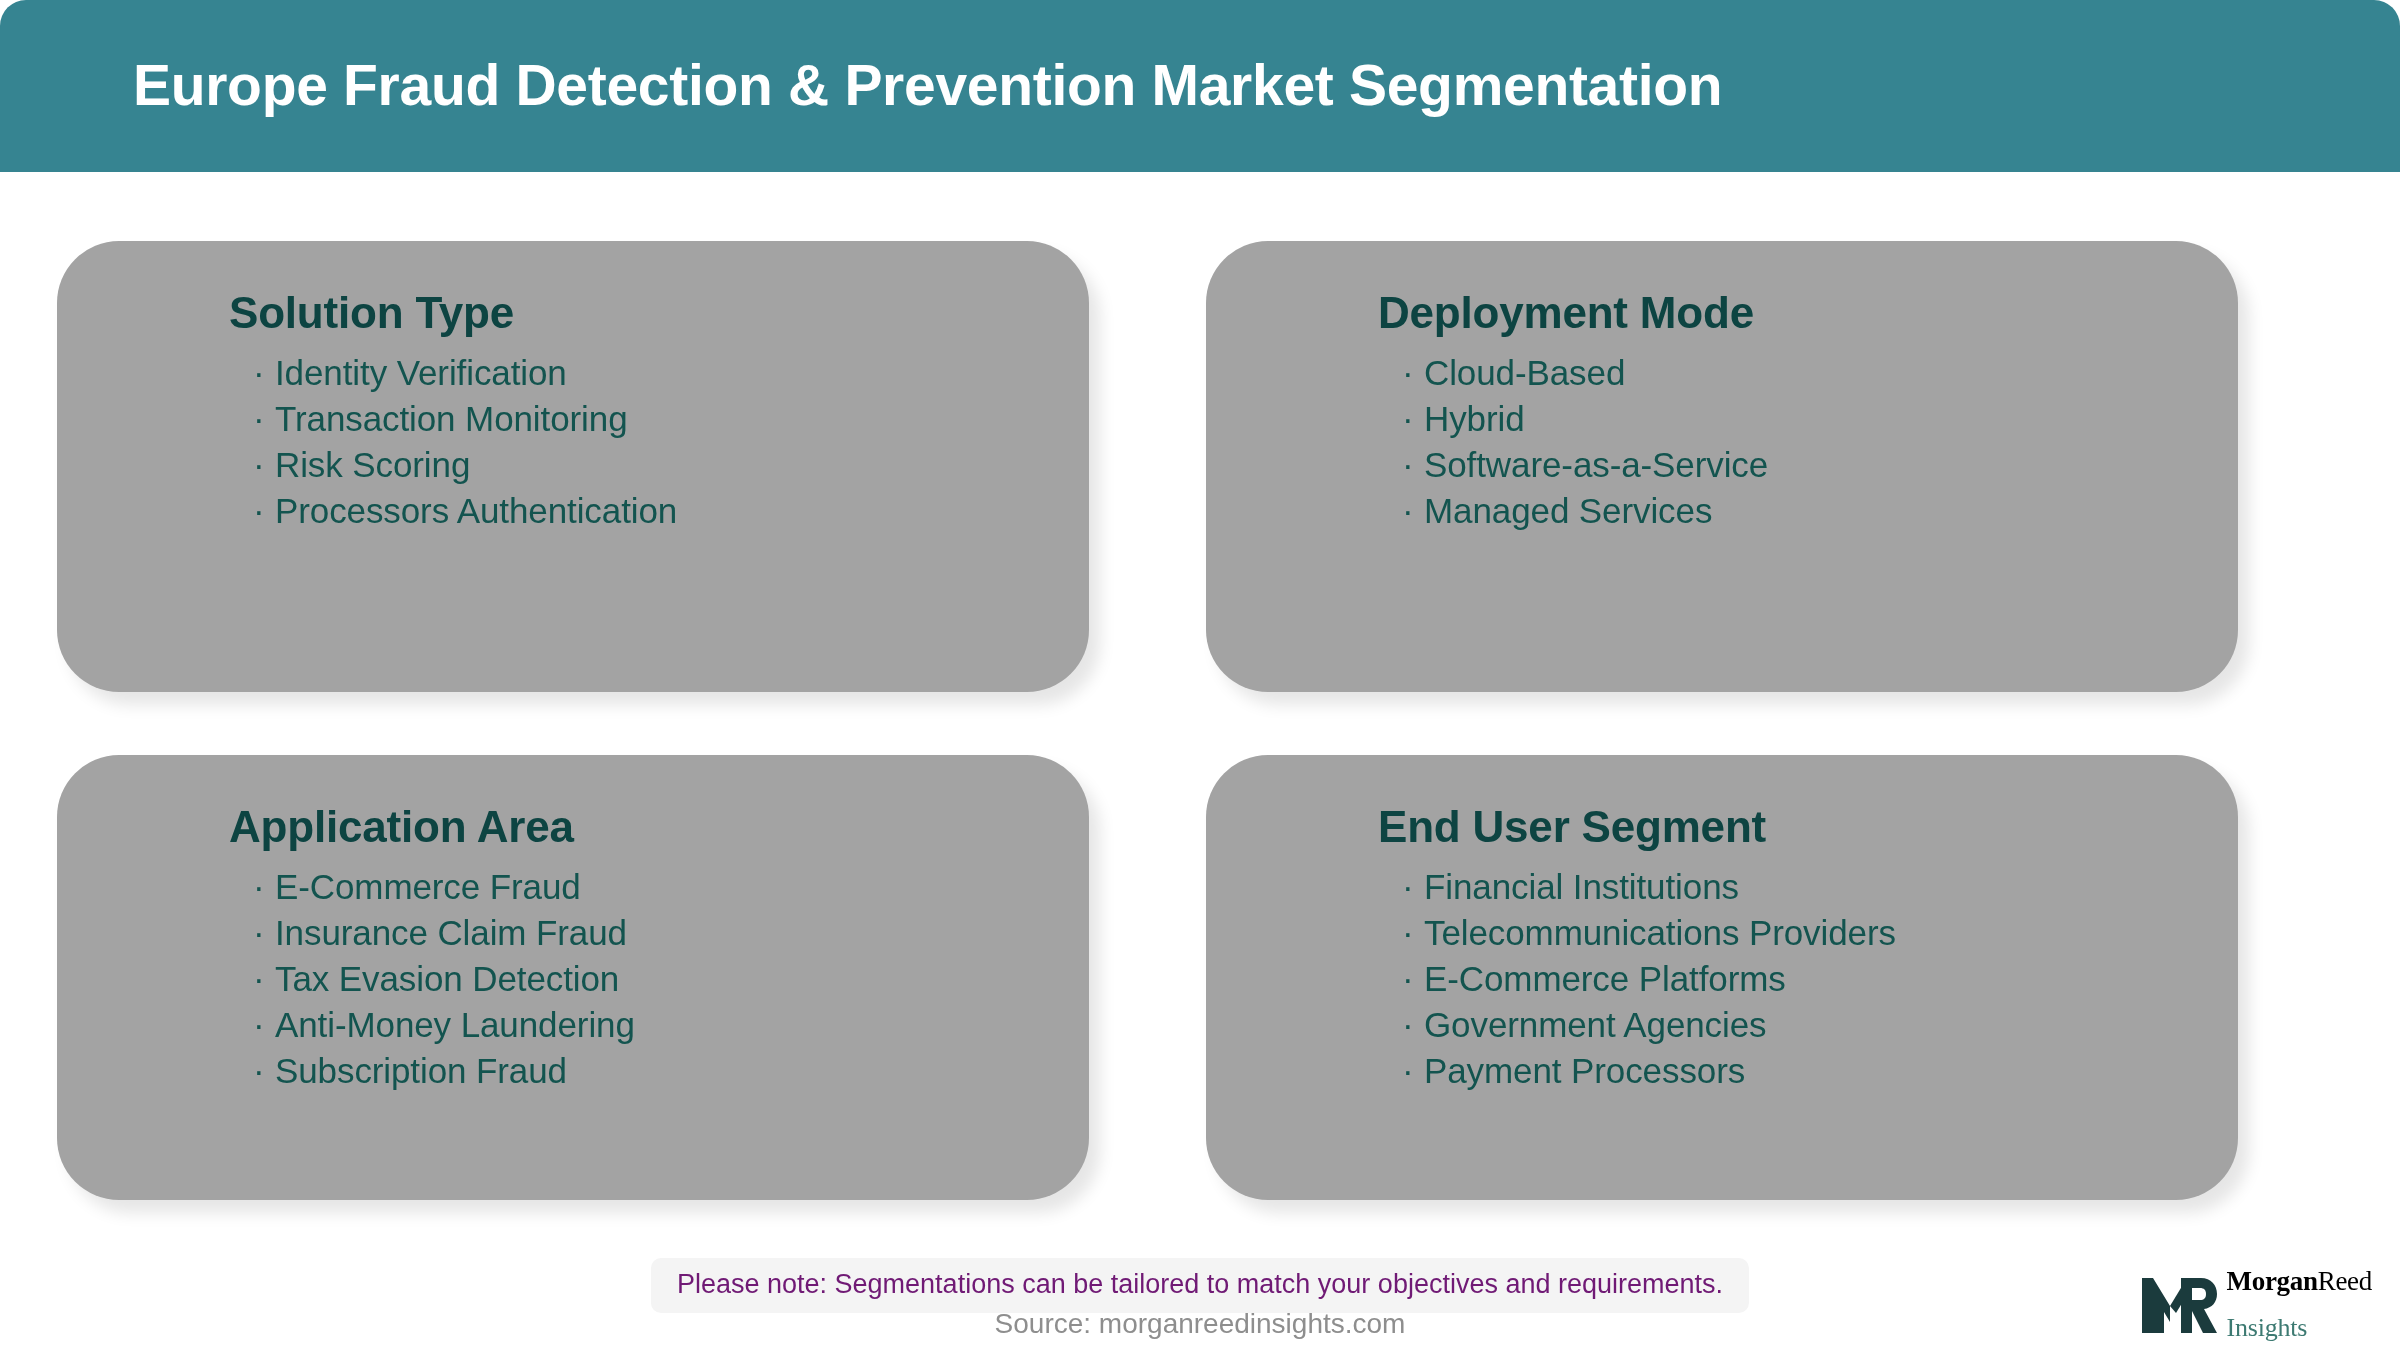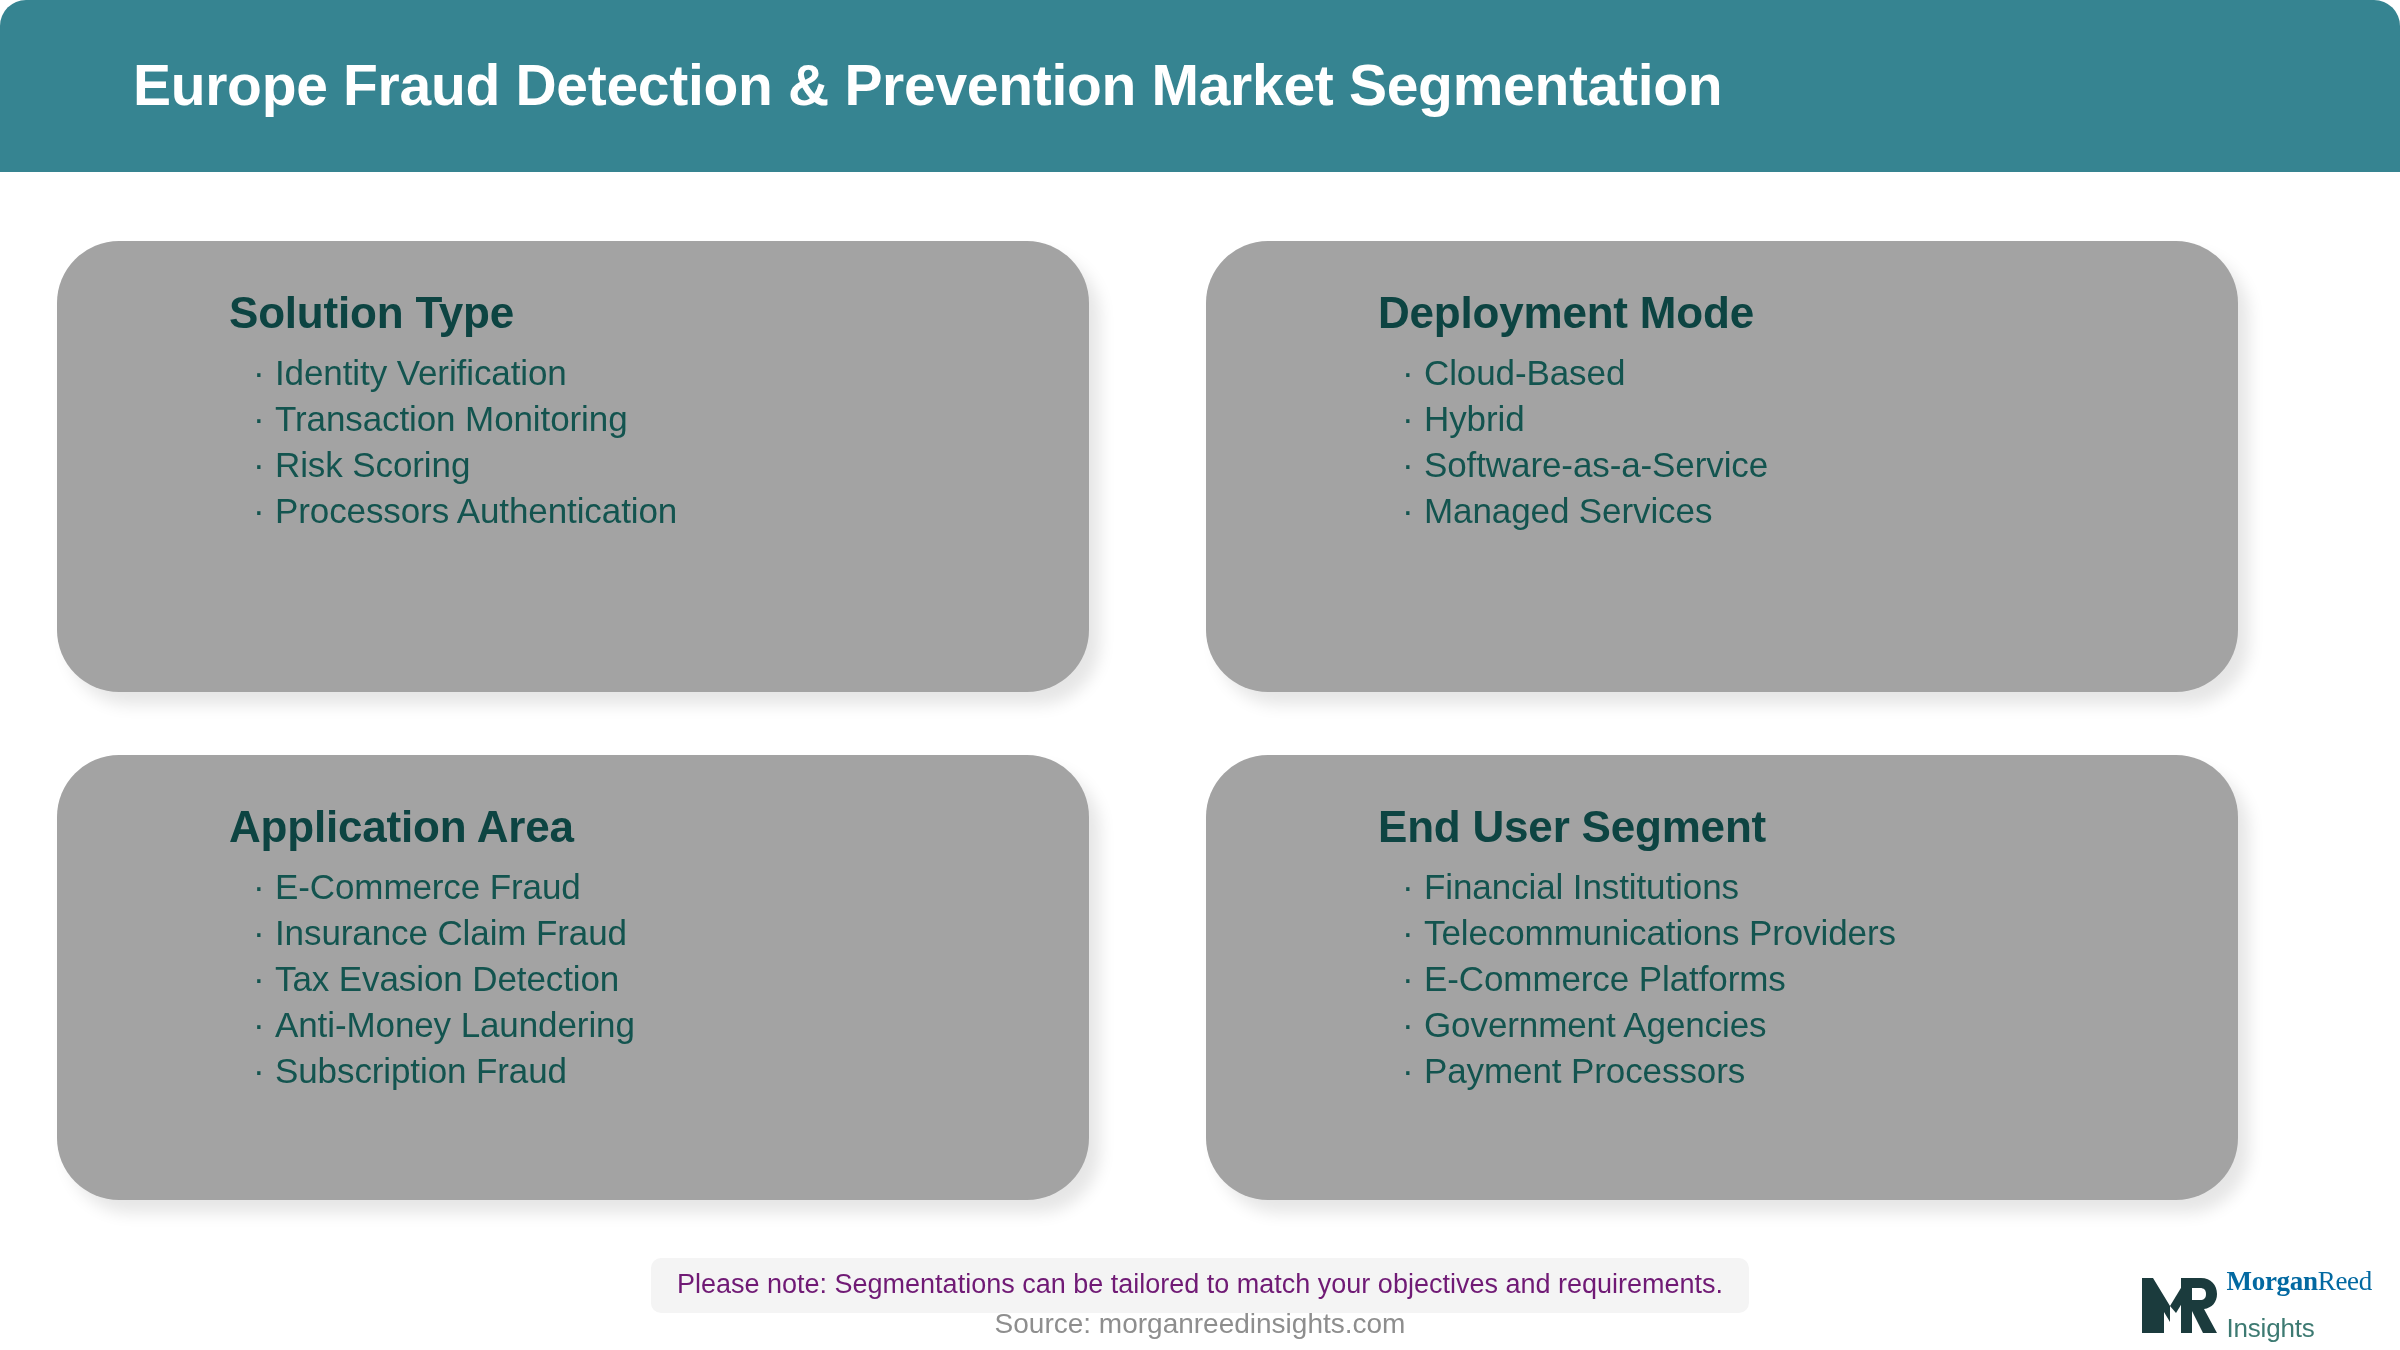--- a/index.html
+++ b/index.html
@@ -121,28 +121,28 @@
     top: 1268px;
     display: flex;
     align-items: center;
     gap: 9px;
   }
   #logo-mark { display: block; }
   #logo-words { display: flex; flex-direction: column; line-height: 1; }
   #logo-line1 {
     font-family: "Liberation Serif", serif;
     font-size: 27px;
-    color: #0369a1;
+    color: #000000;
     letter-spacing: -0.3px;
     white-space: nowrap;
   }
   #logo-line1 b { font-weight: bold; }
   #logo-line1 span.light { font-weight: normal; }
   #logo-line2 {
-    font-family: Liberation Sans, sans-serif;
+    font-family: Liberation Serif, serif;
     font-size: 26px;
     color: #3d7a72;
     margin-top: 20px;
     letter-spacing: -0.2px;
   }
 </style>
 </head>
 <body>
 
 <div id="slide">

